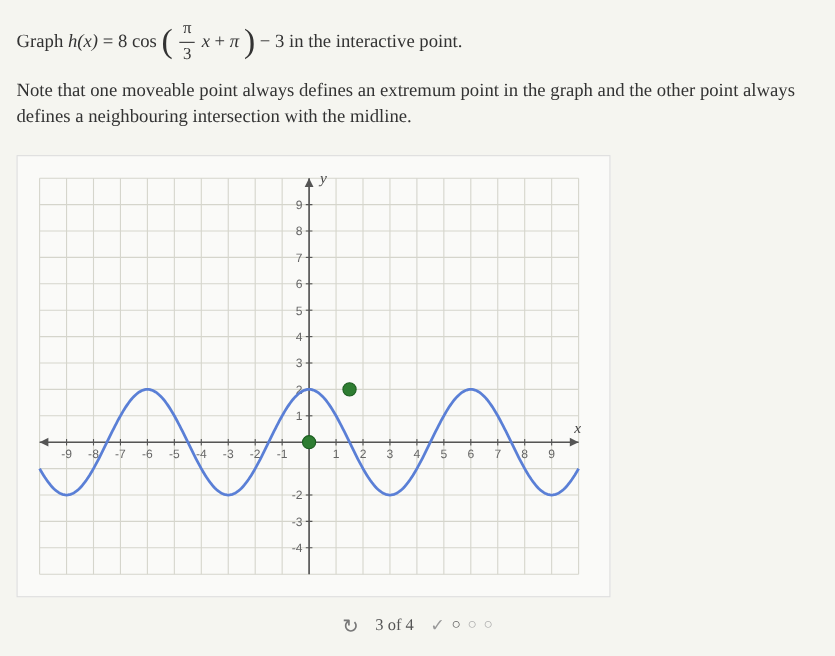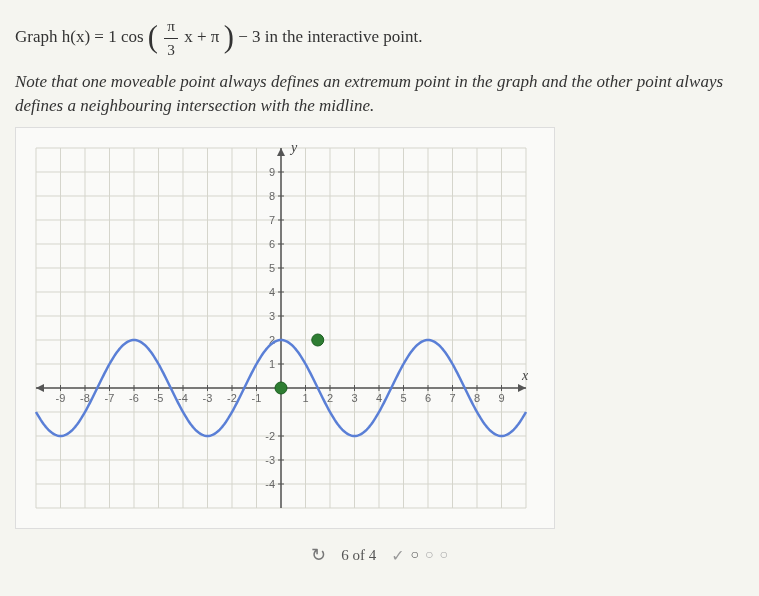--- a/index.html
+++ b/index.html
@@ -9,25 +9,24 @@
       padding: 15px;
       color: #333;
     }
     .question-text {
       font-size: 17px;
       line-height: 1.5;
       margin-bottom: 8px;
     }
     .note-text {
       font-size: 17px;
-      font-style: italic;
       line-height: 1.4;
-      margin-bottom: 10px;
-    }
-    .math-var { font-family: 'Times New Roman', serif; }
+      margin-bottom: 24px;
+    }
+    .math-var { font-style: italic; font-family: 'Times New Roman', serif; }
     .frac {
       display: inline-block;
       vertical-align: middle;
       text-align: center;
       font-size: 0.9em;
       margin: 0 2px;
     }
     .frac .num { display: block; border-bottom: 1px solid #333; padding: 0 3px; }
     .frac .den { display: block; padding: 0 3px; }
     .big-paren {
@@ -59,21 +58,21 @@
     .dot { font-size: 14px; color: #aaa; }
     .check { color: #999; font-size: 16px; }
     svg { display: block; }
   </style>
 </head>
 <body>
 
 <div class="question-text">
   <span>Graph </span>
   <span class="math-var">h(x)</span>
-  <span> = 1 cos </span>
+  <span> = 8 cos </span>
   <span class="big-paren">(</span>
   <span class="frac">
     <span class="num">π</span>
     <span class="den">3</span>
   </span>
   <span class="math-var">x</span>
   <span> + </span>
   <span class="math-var">π</span>
   <span class="big-paren">)</span>
   <span> − 3</span>
@@ -189,20 +188,20 @@
       <text x="265" y="14" font-size="14" fill="#444" font-style="italic" font-family="Georgia">y</text>
       <text x="496" y="242" font-size="14" fill="#444" font-style="italic" font-family="Georgia">x</text>
       <path d="M10.00 274.00 L11.23 276.14 L12.45 278.21 L13.68 280.21 L14.90 282.12 L16.13 283.94 L17.35 285.67 L18.58 287.30 L19.80 288.83 L21.03 290.26 L22.25 291.57 L23.48 292.77 L24.70 293.85 L25.93 294.81 L27.15 295.65 L28.38 296.36 L29.60 296.95 L30.83 297.41 L32.05 297.74 L33.28 297.93 L34.50 298.00 L35.73 297.93 L36.95 297.74 L38.18 297.41 L39.40 296.95 L40.63 296.36 L41.85 295.65 L43.08 294.81 L44.30 293.85 L45.53 292.77 L46.75 291.57 L47.98 290.26 L49.20 288.83 L50.43 287.30 L51.65 285.67 L52.88 283.94 L54.10 282.12 L55.33 280.21 L56.55 278.21 L57.78 276.14 L59.00 274.00 L60.23 271.79 L61.45 269.52 L62.68 267.20 L63.90 264.83 L65.13 262.42 L66.35 259.98 L67.58 257.51 L68.80 255.02 L70.03 252.51 L71.25 250.00 L72.48 247.49 L73.70 244.98 L74.93 242.49 L76.15 240.02 L77.38 237.58 L78.60 235.17 L79.83 232.80 L81.05 230.48 L82.28 228.21 L83.50 226.00 L84.73 223.86 L85.95 221.79 L87.18 219.79 L88.40 217.88 L89.63 216.06 L90.85 214.33 L92.08 212.70 L93.30 211.17 L94.53 209.74 L95.75 208.43 L96.98 207.23 L98.20 206.15 L99.43 205.19 L100.65 204.35 L101.88 203.64 L103.10 203.05 L104.33 202.59 L105.55 202.26 L106.78 202.07 L108.00 202.00 L109.23 202.07 L110.45 202.26 L111.68 202.59 L112.90 203.05 L114.13 203.64 L115.35 204.35 L116.58 205.19 L117.80 206.15 L119.03 207.23 L120.25 208.43 L121.48 209.74 L122.70 211.17 L123.93 212.70 L125.15 214.33 L126.38 216.06 L127.60 217.88 L128.83 219.79 L130.05 221.79 L131.28 223.86 L132.50 226.00 L133.73 228.21 L134.95 230.48 L136.18 232.80 L137.40 235.17 L138.63 237.58 L139.85 240.02 L141.08 242.49 L142.30 244.98 L143.53 247.49 L144.75 250.00 L145.98 252.51 L147.20 255.02 L148.43 257.51 L149.65 259.98 L150.88 262.42 L152.10 264.83 L153.33 267.20 L154.55 269.52 L155.78 271.79 L157.00 274.00 L158.23 276.14 L159.45 278.21 L160.68 280.21 L161.90 282.12 L163.13 283.94 L164.35 285.67 L165.58 287.30 L166.80 288.83 L168.03 290.26 L169.25 291.57 L170.48 292.77 L171.70 293.85 L172.93 294.81 L174.15 295.65 L175.38 296.36 L176.60 296.95 L177.83 297.41 L179.05 297.74 L180.28 297.93 L181.50 298.00 L182.73 297.93 L183.95 297.74 L185.18 297.41 L186.40 296.95 L187.63 296.36 L188.85 295.65 L190.08 294.81 L191.30 293.85 L192.53 292.77 L193.75 291.57 L194.98 290.26 L196.20 288.83 L197.43 287.30 L198.65 285.67 L199.88 283.94 L201.10 282.12 L202.33 280.21 L203.55 278.21 L204.78 276.14 L206.00 274.00 L207.23 271.79 L208.45 269.52 L209.68 267.20 L210.90 264.83 L212.13 262.42 L213.35 259.98 L214.58 257.51 L215.80 255.02 L217.03 252.51 L218.25 250.00 L219.48 247.49 L220.70 244.98 L221.93 242.49 L223.15 240.02 L224.38 237.58 L225.60 235.17 L226.83 232.80 L228.05 230.48 L229.28 228.21 L230.50 226.00 L231.73 223.86 L232.95 221.79 L234.18 219.79 L235.40 217.88 L236.63 216.06 L237.85 214.33 L239.08 212.70 L240.30 211.17 L241.53 209.74 L242.75 208.43 L243.98 207.23 L245.20 206.15 L246.43 205.19 L247.65 204.35 L248.88 203.64 L250.10 203.05 L251.33 202.59 L252.55 202.26 L253.78 202.07 L255.00 202.00 L256.23 202.07 L257.45 202.26 L258.68 202.59 L259.90 203.05 L261.13 203.64 L262.35 204.35 L263.58 205.19 L264.80 206.15 L266.03 207.23 L267.25 208.43 L268.48 209.74 L269.70 211.17 L270.93 212.70 L272.15 214.33 L273.38 216.06 L274.60 217.88 L275.83 219.79 L277.05 221.79 L278.28 223.86 L279.50 226.00 L280.73 228.21 L281.95 230.48 L283.18 232.80 L284.40 235.17 L285.63 237.58 L286.85 240.02 L288.08 242.49 L289.30 244.98 L290.53 247.49 L291.75 250.00 L292.98 252.51 L294.20 255.02 L295.43 257.51 L296.65 259.98 L297.88 262.42 L299.10 264.83 L300.33 267.20 L301.55 269.52 L302.78 271.79 L304.00 274.00 L305.23 276.14 L306.45 278.21 L307.68 280.21 L308.90 282.12 L310.13 283.94 L311.35 285.67 L312.58 287.30 L313.80 288.83 L315.03 290.26 L316.25 291.57 L317.48 292.77 L318.70 293.85 L319.93 294.81 L321.15 295.65 L322.38 296.36 L323.60 296.95 L324.83 297.41 L326.05 297.74 L327.28 297.93 L328.50 298.00 L329.73 297.93 L330.95 297.74 L332.18 297.41 L333.40 296.95 L334.63 296.36 L335.85 295.65 L337.08 294.81 L338.30 293.85 L339.53 292.77 L340.75 291.57 L341.98 290.26 L343.20 288.83 L344.43 287.30 L345.65 285.67 L346.88 283.94 L348.10 282.12 L349.33 280.21 L350.55 278.21 L351.78 276.14 L353.00 274.00 L354.23 271.79 L355.45 269.52 L356.68 267.20 L357.90 264.83 L359.13 262.42 L360.35 259.98 L361.57 257.51 L362.80 255.02 L364.02 252.51 L365.25 250.00 L366.48 247.49 L367.70 244.98 L368.92 242.49 L370.15 240.02 L371.38 237.58 L372.60 235.17 L373.82 232.80 L375.05 230.48 L376.27 228.21 L377.50 226.00 L378.72 223.86 L379.95 221.79 L381.17 219.79 L382.40 217.88 L383.62 216.06 L384.85 214.33 L386.07 212.70 L387.30 211.17 L388.52 209.74 L389.75 208.43 L390.97 207.23 L392.20 206.15 L393.42 205.19 L394.65 204.35 L395.87 203.64 L397.10 203.05 L398.32 202.59 L399.55 202.26 L400.77 202.07 L402.00 202.00 L403.22 202.07 L404.45 202.26 L405.67 202.59 L406.90 203.05 L408.12 203.64 L409.35 204.35 L410.57 205.19 L411.80 206.15 L413.02 207.23 L414.25 208.43 L415.47 209.74 L416.70 211.17 L417.92 212.70 L419.15 214.33 L420.37 216.06 L421.60 217.88 L422.82 219.79 L424.05 221.79 L425.27 223.86 L426.50 226.00 L427.72 228.21 L428.95 230.48 L430.17 232.80 L431.40 235.17 L432.62 237.58 L433.85 240.02 L435.07 242.49 L436.30 244.98 L437.52 247.49 L438.75 250.00 L439.97 252.51 L441.20 255.02 L442.42 257.51 L443.65 259.98 L444.87 262.42 L446.10 264.83 L447.32 267.20 L448.55 269.52 L449.77 271.79 L451.00 274.00 L452.22 276.14 L453.45 278.21 L454.67 280.21 L455.90 282.12 L457.12 283.94 L458.35 285.67 L459.57 287.30 L460.80 288.83 L462.02 290.26 L463.25 291.57 L464.47 292.77 L465.70 293.85 L466.92 294.81 L468.15 295.65 L469.38 296.36 L470.60 296.95 L471.83 297.41 L473.05 297.74 L474.28 297.93 L475.50 298.00 L476.73 297.93 L477.95 297.74 L479.18 297.41 L480.40 296.95 L481.63 296.36 L482.85 295.65 L484.08 294.81 L485.30 293.85 L486.53 292.77 L487.75 291.57 L488.98 290.26 L490.20 288.83 L491.43 287.30 L492.65 285.67 L493.88 283.94 L495.10 282.12 L496.33 280.21 L497.55 278.21 L498.78 276.14 L500.00 274.00 " stroke="#5a7fd6" stroke-width="2.5" fill="none"></path>
       <circle cx="255" cy="250" r="6" fill="#2e7d32" stroke="#1b5e20" stroke-width="1"></circle>
       <circle cx="291.75" cy="202" r="6" fill="#2e7d32" stroke="#1b5e20" stroke-width="1"></circle>
     </svg>
 </div>
 
 <div class="footer-bar">
   <span class="reset-icon">↻</span>
-  <span>6 of 4</span>
+  <span>3 of 4</span>
   <span class="progress-dots">
     <span class="check">✓</span>
     <span class="dot" style="color:#555;">○</span>
     <span class="dot">○</span>
     <span class="dot">○</span>
   </span>
 </div>
 
 </body></html>

